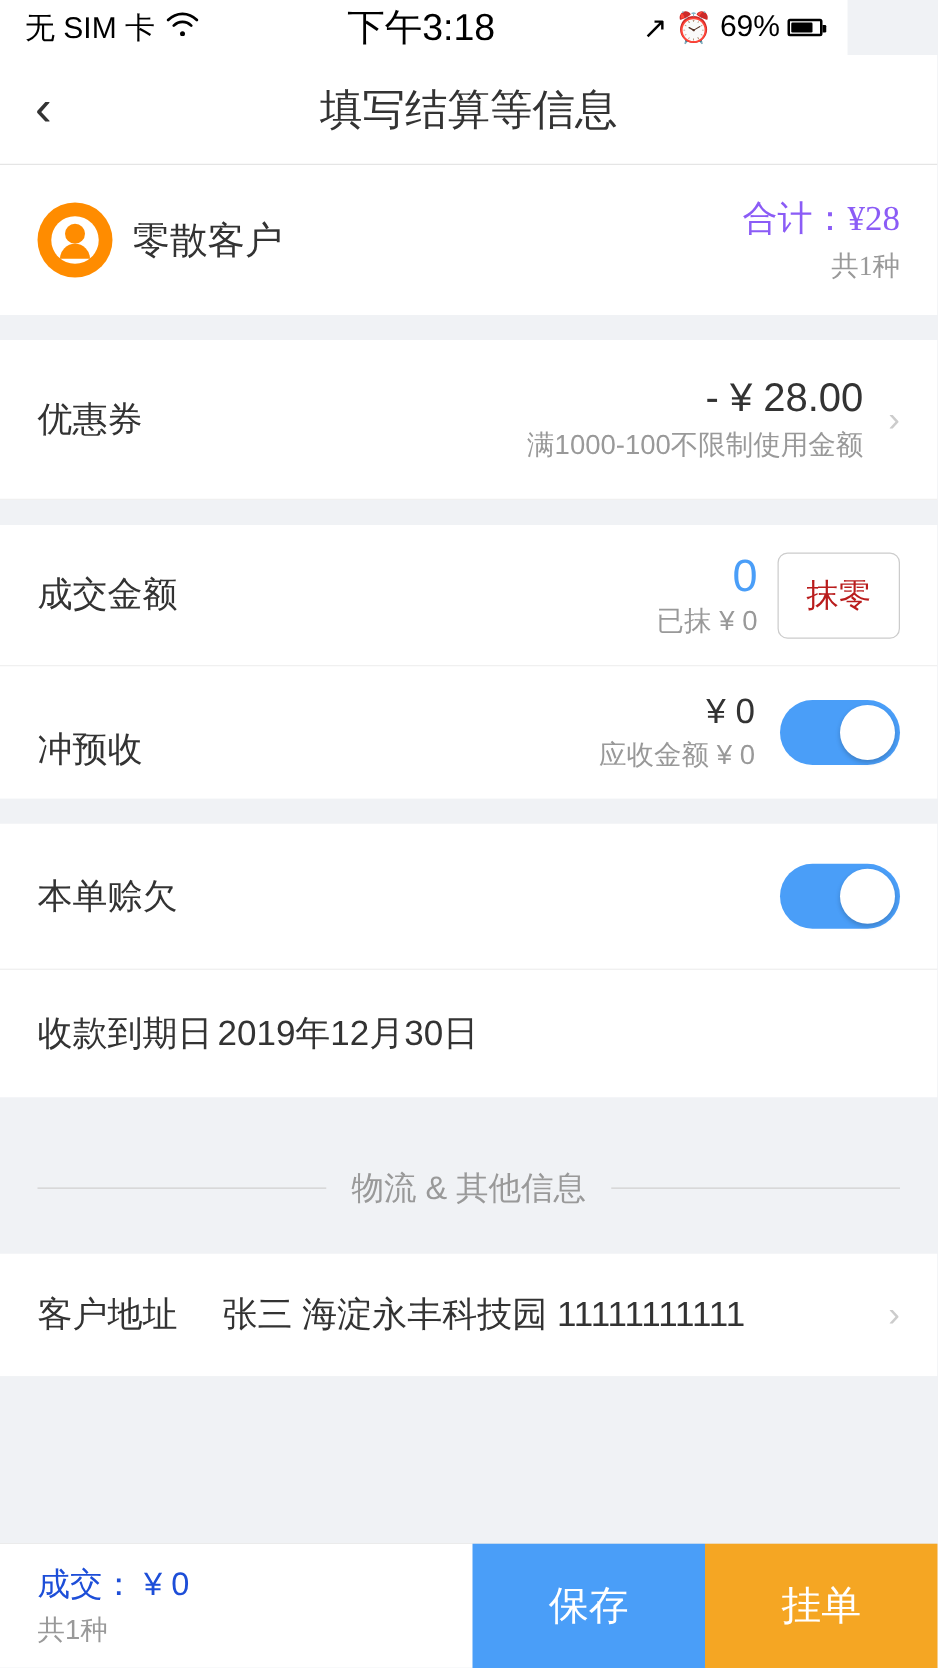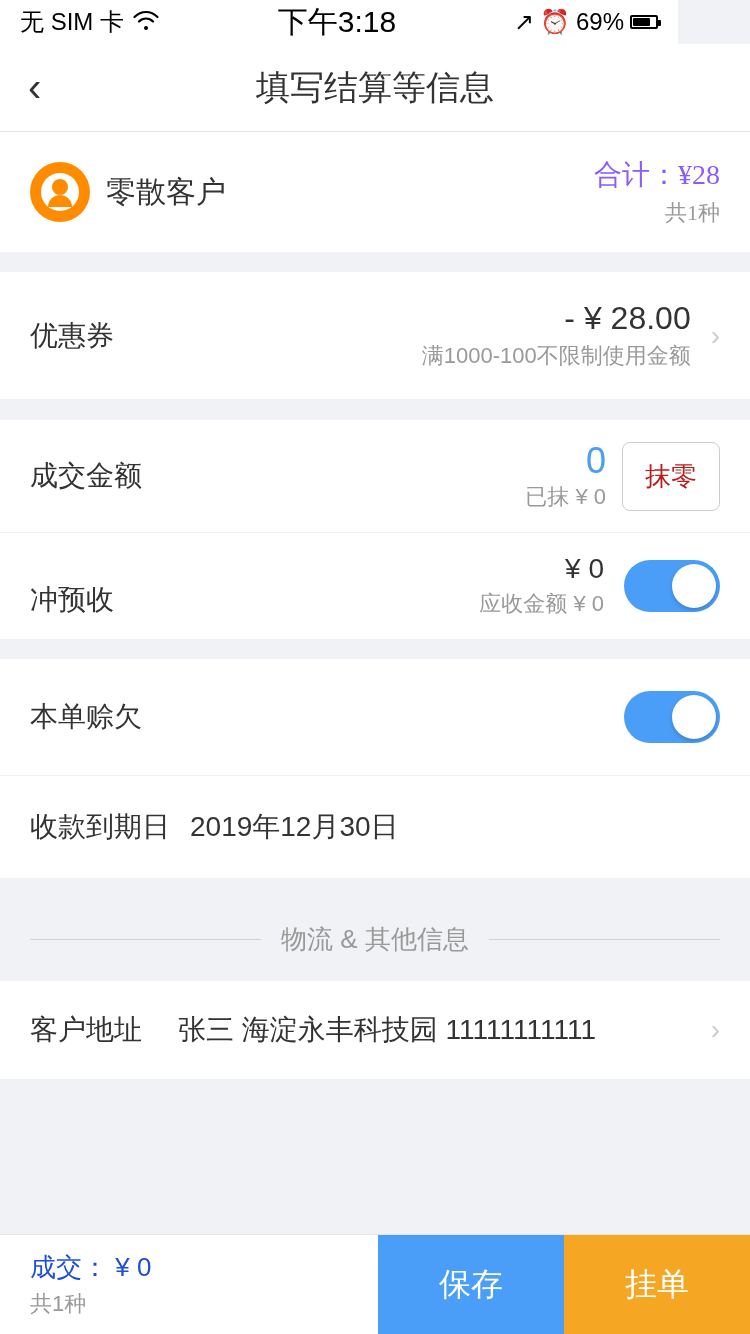--- a/index.html
+++ b/index.html
@@ -189,41 +189,41 @@
     .debt-label { font-size: 28px; color: #333; }
 
     
     .due-row {
       display: flex;
       align-items: center;
       padding: 32px 30px;
       background: #fff;
       border-top: 1px solid #f0f0f0;
     }
-    .due-label { font-size: 28px; color: #333; margin-right: 20px; }
+    .due-label { font-size: 28px; color: #333; margin-right: 4px; }
     .due-date { font-size: 28px; color: #333; }
 
     
     .logistics-section {
       background: #f0f2f5;
       display: flex;
       align-items: center;
       justify-content: center;
       padding: 24px 30px;
     }
     .logistics-label {
       font-size: 26px;
       color: #999;
     }
     .logistics-divider {
       flex: 1;
       height: 1px;
       background: #d0d0d0;
     }
-    .logistics-text { margin: 0 20px; }
+    .logistics-text { margin: 11px 20px; }
 
     
     .address-row {
       display: flex;
       align-items: center;
       justify-content: space-between;
       padding: 30px 30px;
       background: #fff;
     }
     .address-label { font-size: 28px; color: #333; flex-shrink: 0; margin-right: 36px; }

